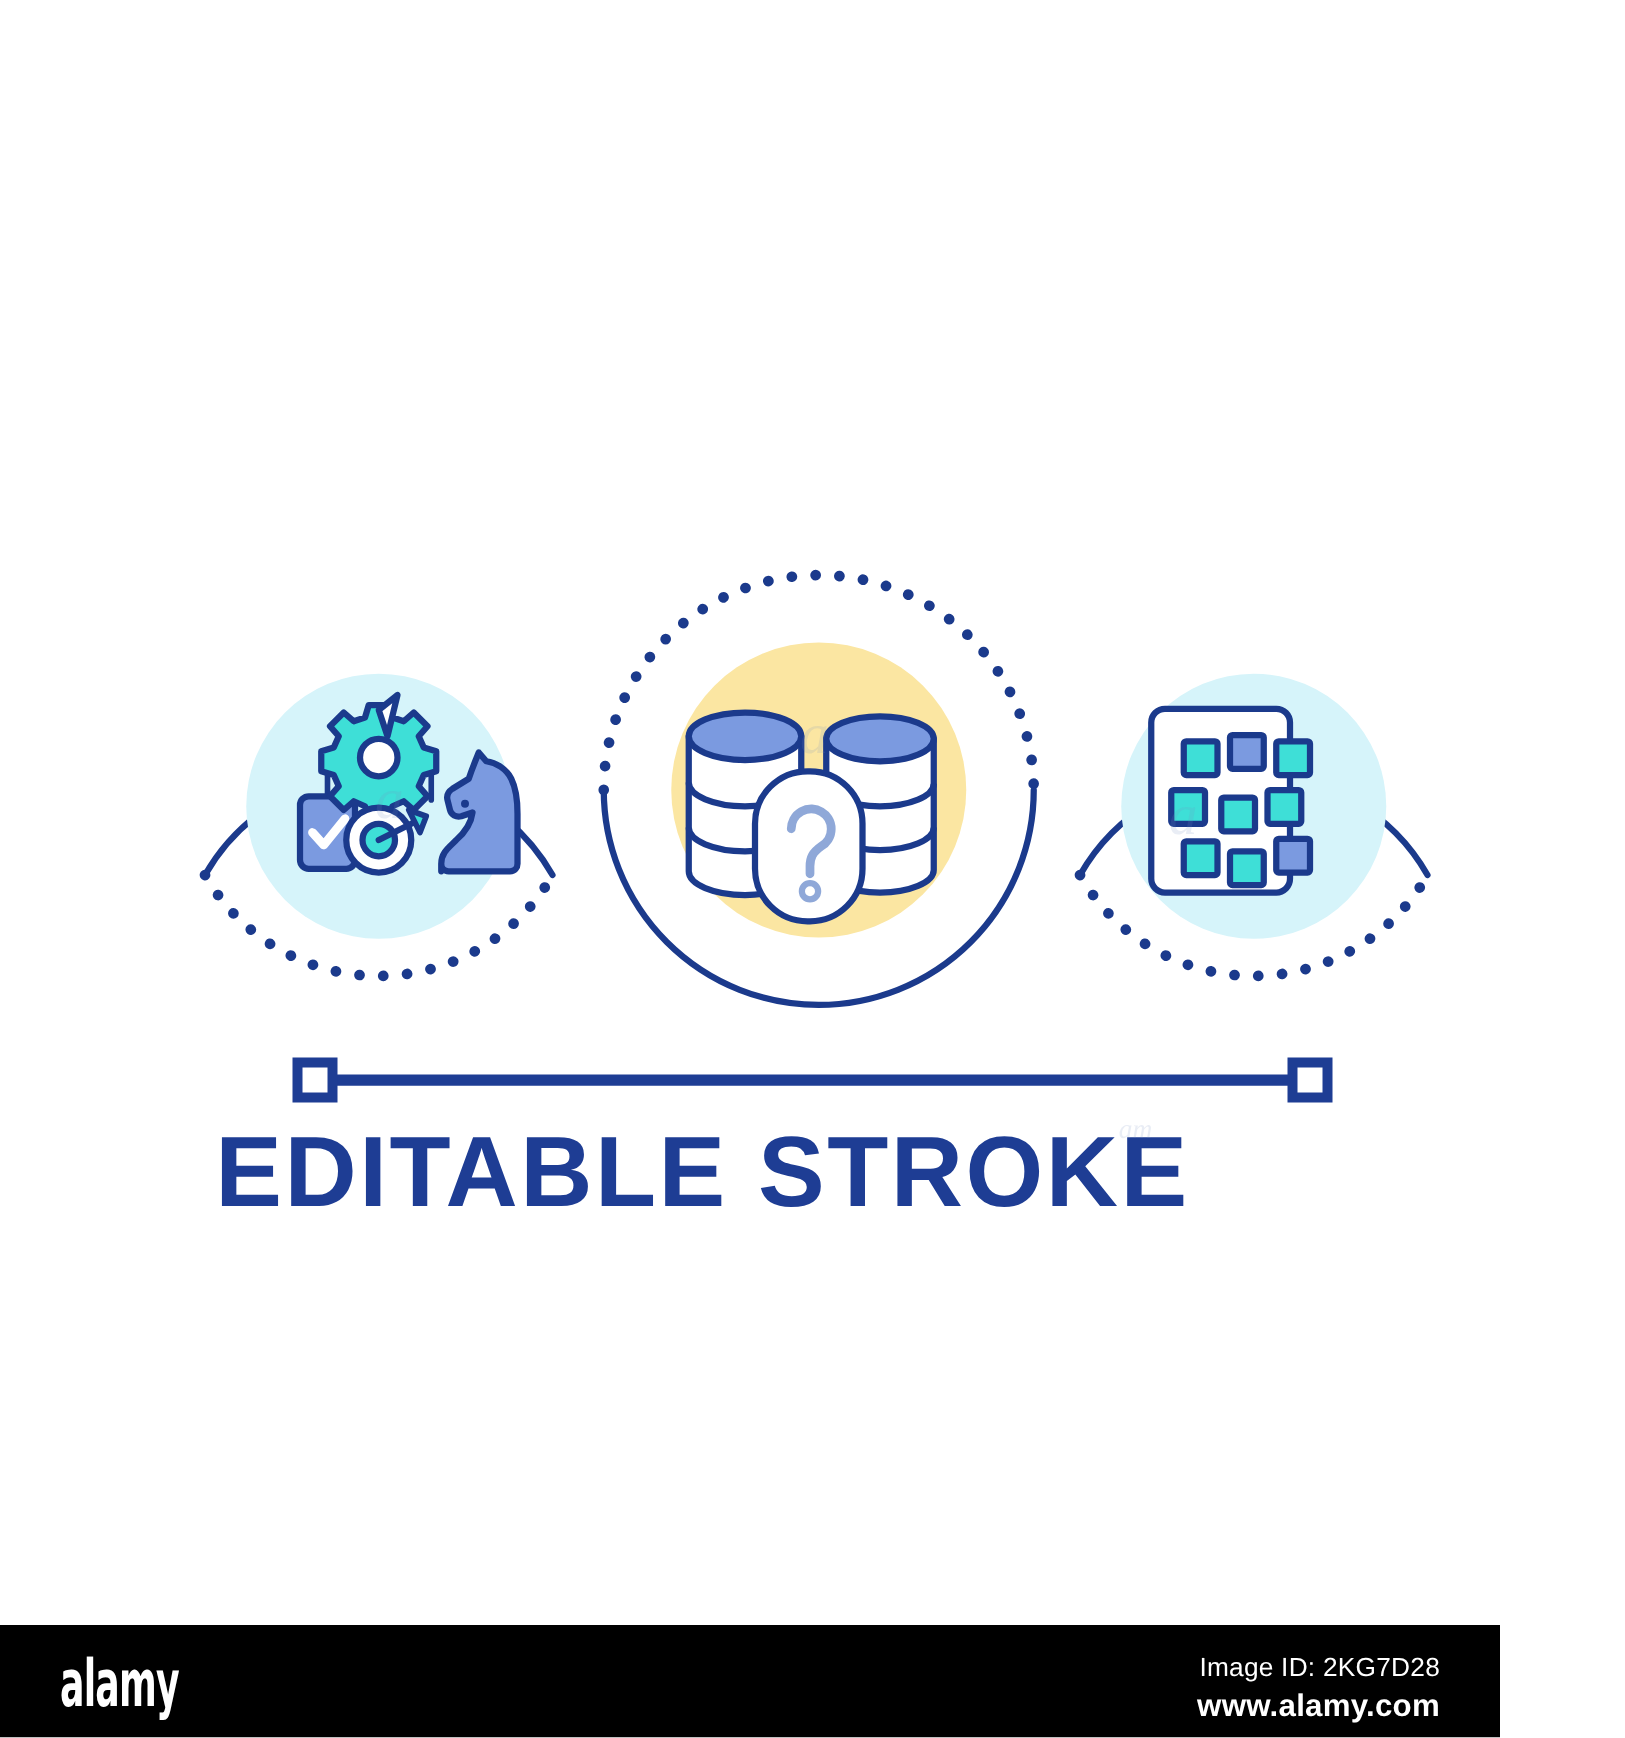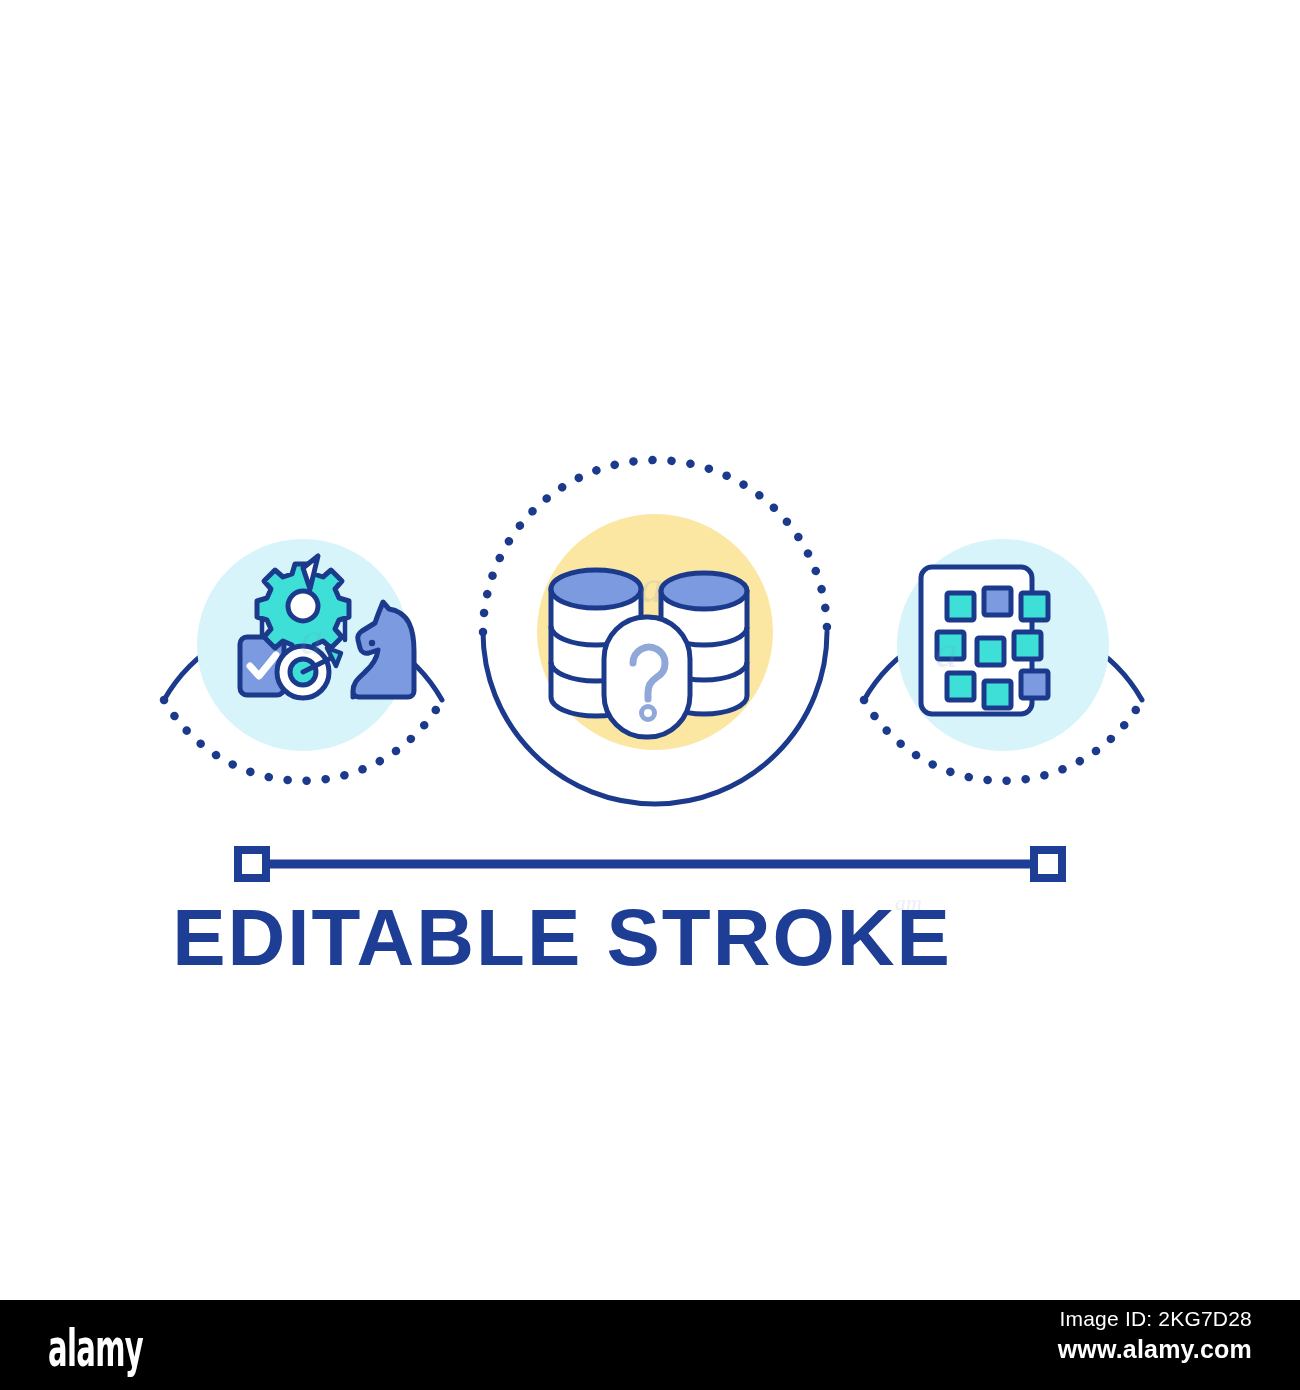--- a/index.html
+++ b/index.html
@@ -31,42 +31,42 @@
     top: 0;
     width: 1300px;
     height: 1300px;
   }
 
   
   .footer-bar {
     position: absolute;
     left: 0;
     bottom: 0;
-    width: 1300px;
+    width: 1200px;
     height: 90px;
     background: #000000;
     overflow: hidden;
   }
   .alamy-logo {
     position: absolute;
     left: 48px;
     top: 22px;
     color: #ffffff;
     font-family: "Liberation Sans Narrow", "DejaVu Sans Condensed", "Liberation Sans", sans-serif;
     font-size: 52px;
     font-weight: 700;
     letter-spacing: -1px;
     line-height: 52px;
     transform: scaleX(0.62);
     transform-origin: left top;
   }
   .footer-right {
     position: absolute;
     right: 48px;
-    top: 4px;
+    top: 20px;
     text-align: right;
     color: #ffffff;
   }
   .footer-image-id {
     font-size: 21px;
     line-height: 30px;
     font-weight: 400;
     letter-spacing: 0.2px;
     font-family: "Liberation Sans", sans-serif;
   }

